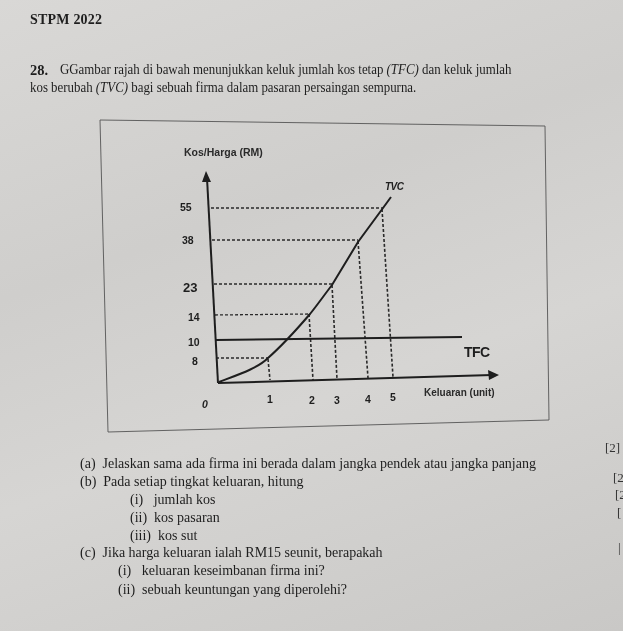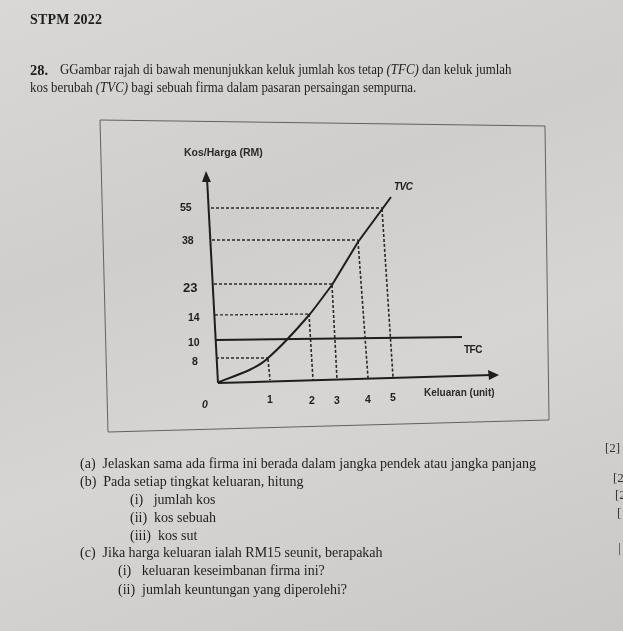--- a/index.html
+++ b/index.html
@@ -58,22 +58,22 @@
   <polygon points="206,171 202,182 211,182" fill="#1e1e1e"></polygon>
   <line x1="218" y1="383" x2="492" y2="375" stroke="#1e1e1e" stroke-width="2"></line>
   <polygon points="499,375 488,370 489,380" fill="#1e1e1e"></polygon>
 
   <line x1="216" y1="340" x2="462" y2="337" stroke="#1e1e1e" stroke-width="2"></line>
 
   <path d="M219,382 C240,374 258,368 268,358 C285,343 298,328 310,314 C318,304 325,294 332,285 L358,242 L383,208 L391,197" fill="none" stroke="#1e1e1e" stroke-width="2"></path>
 </svg>
 
 <div class="abs sans" style="left:184px; top:146px; font-size:10.5px; font-weight:bold; color:#2a2a2a;">Kos/Harga (RM)</div>
-<div class="abs sans" style="left:385px; top:181px; font-size:10px; font-weight:bold; font-style:italic; letter-spacing:-0.5px;margin-left:9px;">TVC</div>
-<div class="abs sans" style="left:464px; top:344px; font-size:10px; font-weight:bold; letter-spacing:-0.5px;">TFC</div>
+<div class="abs sans" style="left:385px; top:181px; font-size:10px; font-weight:bold; font-style:italic; letter-spacing:-0.5px;">TVC</div>
+<div class="abs sans" style="left:464px; top:344px; font-size:14px; font-weight:bold; letter-spacing:-0.5px;">TFC</div>
 <div class="abs sans" style="left:424px; top:387px; font-size:10px; font-weight:bold; color:#2a2a2a;">Keluaran (unit)</div>
 
 <div class="abs sans" style="left:180px; top:201px; font-size:10.5px; font-weight:bold;">55</div>
 <div class="abs sans" style="left:182px; top:234px; font-size:10.5px; font-weight:bold;">38</div>
 <div class="abs sans" style="left:183px; top:280px; font-size:13px; font-weight:bold;">23</div>
 <div class="abs sans" style="left:188px; top:311px; font-size:10.5px; font-weight:bold;">14</div>
 <div class="abs sans" style="left:188px; top:336px; font-size:10.5px; font-weight:bold;">10</div>
 <div class="abs sans" style="left:192px; top:355px; font-size:10.5px; font-weight:bold;">8</div>
 
 <div class="abs sans" style="left:202px; top:398px; font-size:10.5px; font-weight:bold; font-style:italic;">0</div>
@@ -96,21 +96,21 @@
 <div class="abs marks" style="left:613px; top:470px;">[2</div>
 
 <div class="abs part" style="left:130px; top:492px;">
   <span>(i)</span>&nbsp;&nbsp;
   <span>jumlah kos</span>
 </div>
 <div class="abs marks" style="left:615px; top:487px;">[2</div>
 
 <div class="abs part" style="left:130px; top:510px;">
   <span>(ii)</span>&nbsp;
-  <span>kos sebuah</span>
+  <span>kos pasaran</span>
 </div>
 <div class="abs marks" style="left:617px; top:505px;">[</div>
 
 <div class="abs part" style="left:130px; top:528px;">
   <span>(iii)</span>&nbsp;
   <span>kos sut</span>
 </div>
 
 <div class="abs part" style="left:80px; top:545px;">
   <span>(c)</span>&nbsp;
@@ -118,14 +118,14 @@
 </div>
 <div class="abs marks" style="left:618px; top:540px;">|</div>
 
 <div class="abs part" style="left:118px; top:563px;">
   <span>(i)</span>&nbsp;&nbsp;
   <span>keluaran keseimbanan firma ini?</span>
 </div>
 
 <div class="abs part" style="left:118px; top:582px;">
   <span>(ii)</span>&nbsp;
-  <span>jumlah keuntungan yang diperolehi?</span>
+  <span>sebuah keuntungan yang diperolehi?</span>
 </div>
 
 </body></html>

